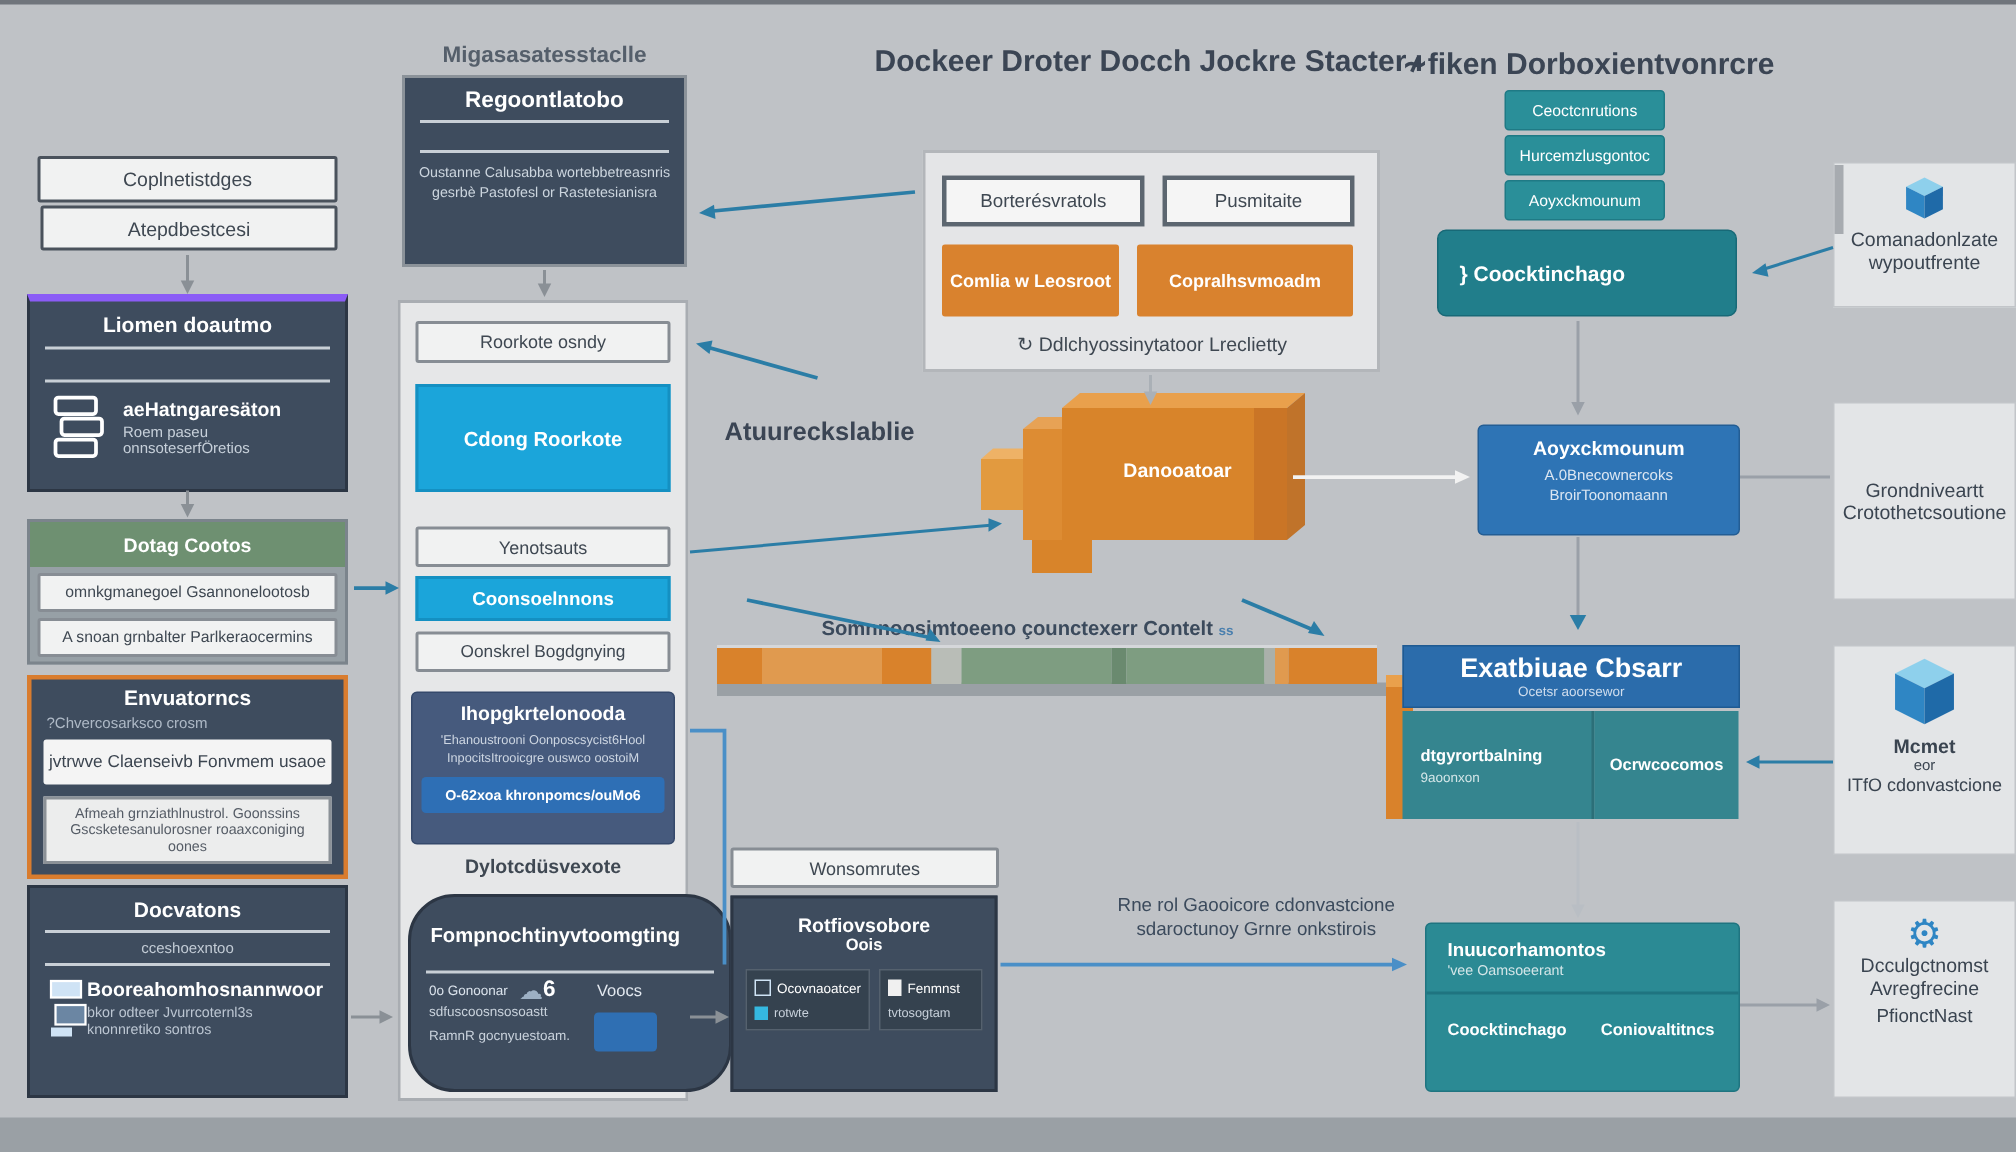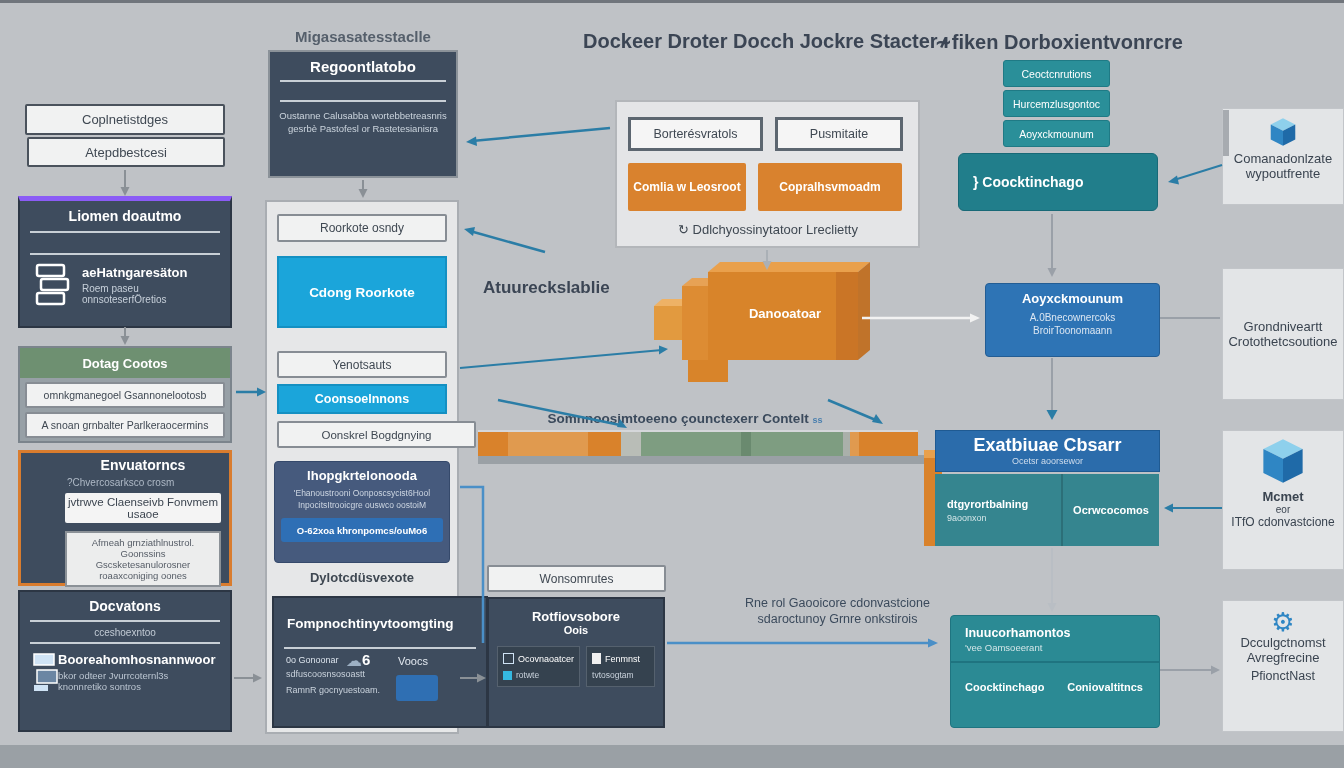--- a/index.html
+++ b/index.html
@@ -51,21 +51,21 @@
       </span>
     </div>
   </div>
 
   <div class="abs" style="left:18px;top:346px;width:214px;height:97px;background:#97a0a6;border:2px solid #7b848c;box-sizing:border-box;">
     <div class="ctr b" style="height:30px;background:#6e9071;color:#fff;font-size:13px;">Dotag Cootos</div>
     <div class="ctr lightbox" style="margin:4px 5px 0 5px;height:26px;font-size:10.5px;">omnkgmanegoel Gsannonelootosb</div>
     <div class="ctr lightbox" style="margin:4px 5px 0 5px;height:26px;font-size:10.5px;">A snoan grnbalter Parlkeraocermins</div>
   </div>
 
-  <div class="abs" style="left:18px;top:450px;width:214px;height:136px;background:#3e4c5e;border:3px solid #d97c2e;box-sizing:border-box;color:#fff;padding-left:36px;">
+  <div class="abs" style="left:18px;top:450px;width:214px;height:136px;background:#3e4c5e;border:3px solid #d97c2e;box-sizing:border-box;color:#fff;">
     <div class="ctr b" style="height:24px;font-size:14px;">Envuatorncs</div>
     <div style="font-size:10px;color:#aeb9c6;padding-left:10px;">?Chvercosarksco crosm</div>
     <div class="ctr" style="margin:5px 8px 0 8px;height:30px;background:#f4f4f4;color:#3c4550;font-size:11.5px;border-radius:2px;">jvtrwve Claenseivb Fonvmem usaoe</div>
     <div style="margin:8px 8px 0 8px;background:#eceded;border:2px solid #8b9197;color:#555c66;text-align:center;padding:4px 2px;">
       <div style="font-size:9.5px;">Afmeah grnziathlnustrol. Goonssins</div>
       <div style="font-size:9.5px;">Gscsketesanulorosner roaaxconiging oones</div>
     </div>
   </div>
 
   <div class="abs navy" style="left:18px;top:590px;width:214px;height:142px;">
@@ -98,33 +98,33 @@
       <div style="font-size:9.5px;color:#ccd5de;">Oustanne Calusabba wortebbetreasnris</div>
       <div style="font-size:9.5px;color:#ccd5de;margin-top:2px;">gesrbè Pastofesl or Rastetesianisra</div>
     </div>
   </div>
 
   <div class="abs" style="left:265px;top:200px;width:194px;height:534px;background:#e6e7e8;border:2px solid #a9adb2;box-sizing:border-box;"></div>
   <div class="abs ctr lightbox" style="left:277px;top:214px;width:170px;height:28px;font-size:12px;">Roorkote osndy</div>
   <div class="abs ctr cyan b" style="left:277px;top:256px;width:170px;height:72px;font-size:13.5px;">Cdong Roorkote</div>
   <div class="abs ctr lightbox" style="left:277px;top:351px;width:170px;height:27px;font-size:12px;">Yenotsauts</div>
   <div class="abs ctr cyan b" style="left:277px;top:384px;width:170px;height:30px;font-size:12.5px;">Coonsoelnnons</div>
-  <div class="abs ctr lightbox" style="left:277px;top:421px;width:199px;height:27px;font-size:11.5px;">Oonskrel Bogdgnying</div>
+  <div class="abs ctr lightbox" style="left:277px;top:421px;width:170px;height:27px;font-size:11.5px;">Oonskrel Bogdgnying</div>
 
   <div class="abs" style="left:274px;top:461px;width:176px;height:102px;background:#465a7d;border:1px solid #35496b;border-radius:4px;box-sizing:border-box;color:#fff;">
     <div class="ctr b" style="height:26px;font-size:13px;">Ihopgkrtelonooda</div>
     <div style="text-align:center;">
       <div style="font-size:8.5px;color:#cdd6e2;">'Ehanoustrooni Oonposcsycist6Hool</div>
       <div style="font-size:8.5px;color:#cdd6e2;margin-top:2px;">InpocitsItrooicgre ouswco oostoiM</div>
     </div>
     <div class="ctr b" style="margin:8px 6px 0 6px;height:24px;background:#2e6fb5;border-radius:3px;font-size:9.5px;">O-62xoa khronpomcs/ouMo6</div>
   </div>
   <div class="abs ctr b" style="left:265px;top:570px;width:194px;font-size:13px;color:#3f4852;">Dylotcdüsvexote</div>
 
-  <div class="abs navy" style="left:272px;top:596px;width:216px;height:132px;">
+  <div class="abs navy" style="left:272px;top:596px;width:216px;height:132px;border-radius:31px;">
     <div class="b" style="padding:18px 0 0 13px;font-size:13.5px;">Fompnochtinyvtoomgting</div>
     <div class="hr" style="margin-top:16px;"></div>
     <div style="position:relative;height:60px;">
       <div class="abs" style="left:12px;top:6px;font-size:9px;color:#dbe3ec;">0o Gonoonar</div>
       <div class="abs" style="left:12px;top:20px;font-size:9px;color:#c9d2dc;">sdfuscoosnsosoastt</div>
       <div class="abs" style="left:12px;top:36px;font-size:9px;color:#c9d2dc;">RamnR gocnyuestoam.</div>
       <span class="abs" style="left:72px;top:2px;font-size:16px;color:#9db0c4;">☁</span>
       <span class="abs b" style="left:88px;top:2px;font-size:15px;color:#fff;">6</span>
       <span class="abs" style="left:124px;top:6px;font-size:11px;color:#e3e9f0;">Voocs</span>
       <div class="abs" style="left:122px;top:26px;width:42px;height:26px;background:#2f6fb3;border-radius:3px;"></div>

